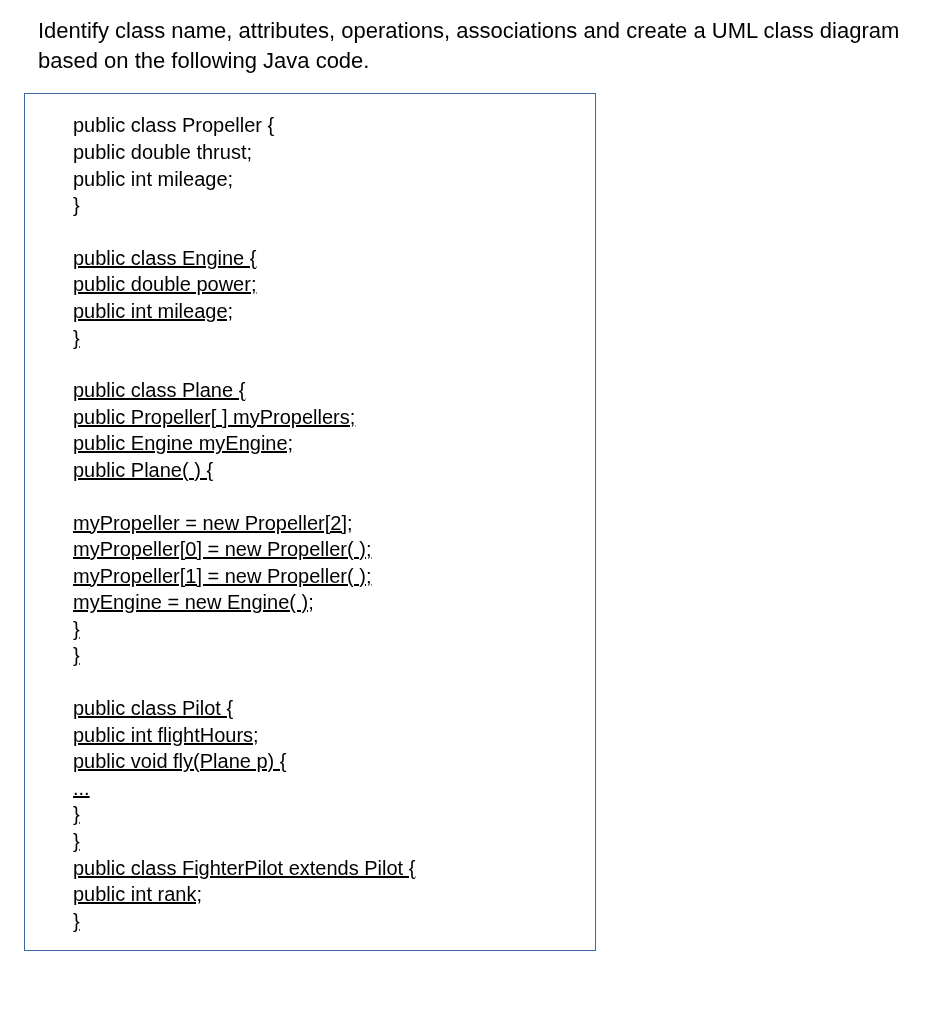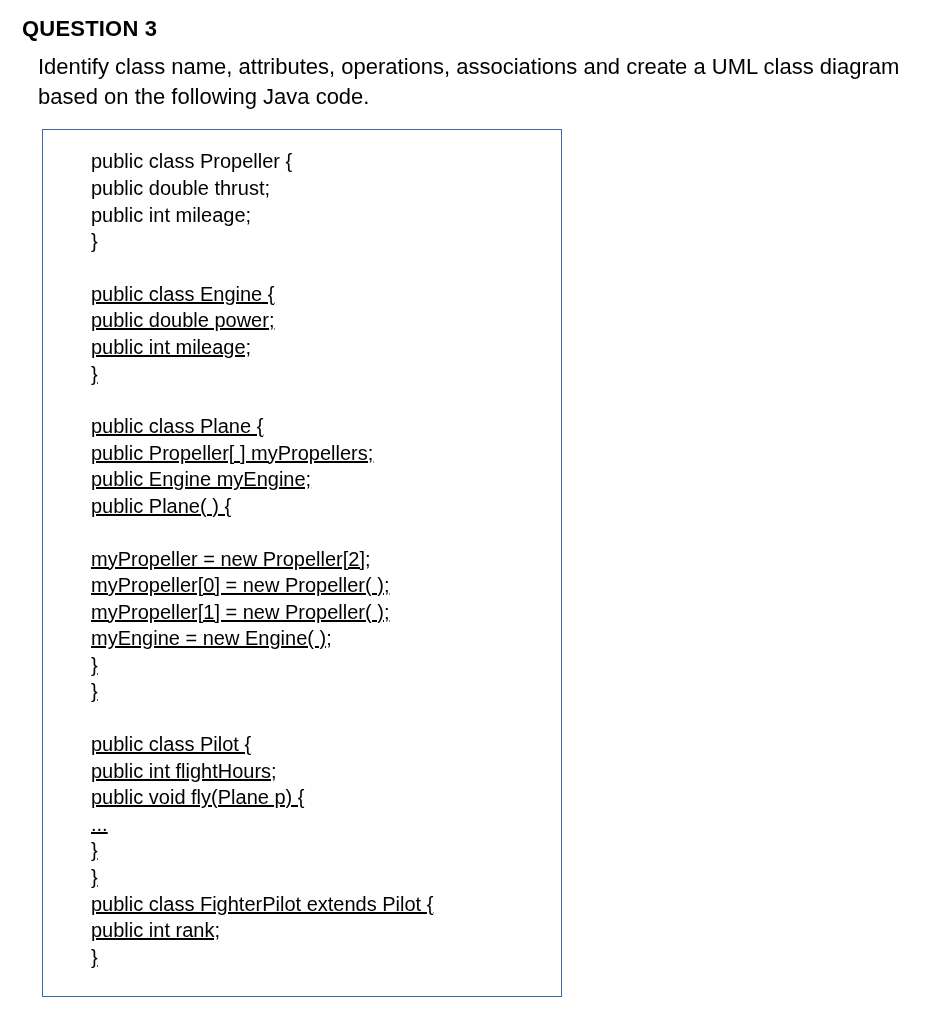--- a/index.html
+++ b/index.html
@@ -20,23 +20,23 @@
     margin: 0 0 10px 0;
     letter-spacing: 0.2px;
   }
   .prompt {
     font-size: 22px;
     line-height: 1.35;
     margin: 0 0 18px 16px;
   }
   .codebox {
     border: 1.5px solid #3b6aa0;
-    width: 520px;
-    margin-left: 20px;
-    padding: 18px 0 26px 48px;
+    width: 572px;
+    margin-left: 2px;
+    padding: 18px 0 16px 48px;
   }
   .codeblock {
     font-family: Arial, Helvetica, sans-serif;
     font-size: 20px;
     line-height: 1.33;
     white-space: pre;
     margin: 0;
     color: #000;
   }
   .codeblock + .codeblock {
@@ -44,21 +44,20 @@
     text-decoration: underline;
   }
   .cb-tight {
     margin-top: 0 !important;
   }
 </style>
 </head>
 <body>
 
 <div class="page">
-  <h2 class="qtitle">QUESTION 3</h2>
   <p class="prompt">Identify class name, attributes, operations, associations and create a UML class diagram based on the following Java code.</p>
 
   <div class="codebox">
     <pre class="codeblock">public class Propeller {
 public double thrust;
 public int mileage;
 }</pre>
     <pre class="codeblock">public class Engine {
 public double power;
 public int mileage;

